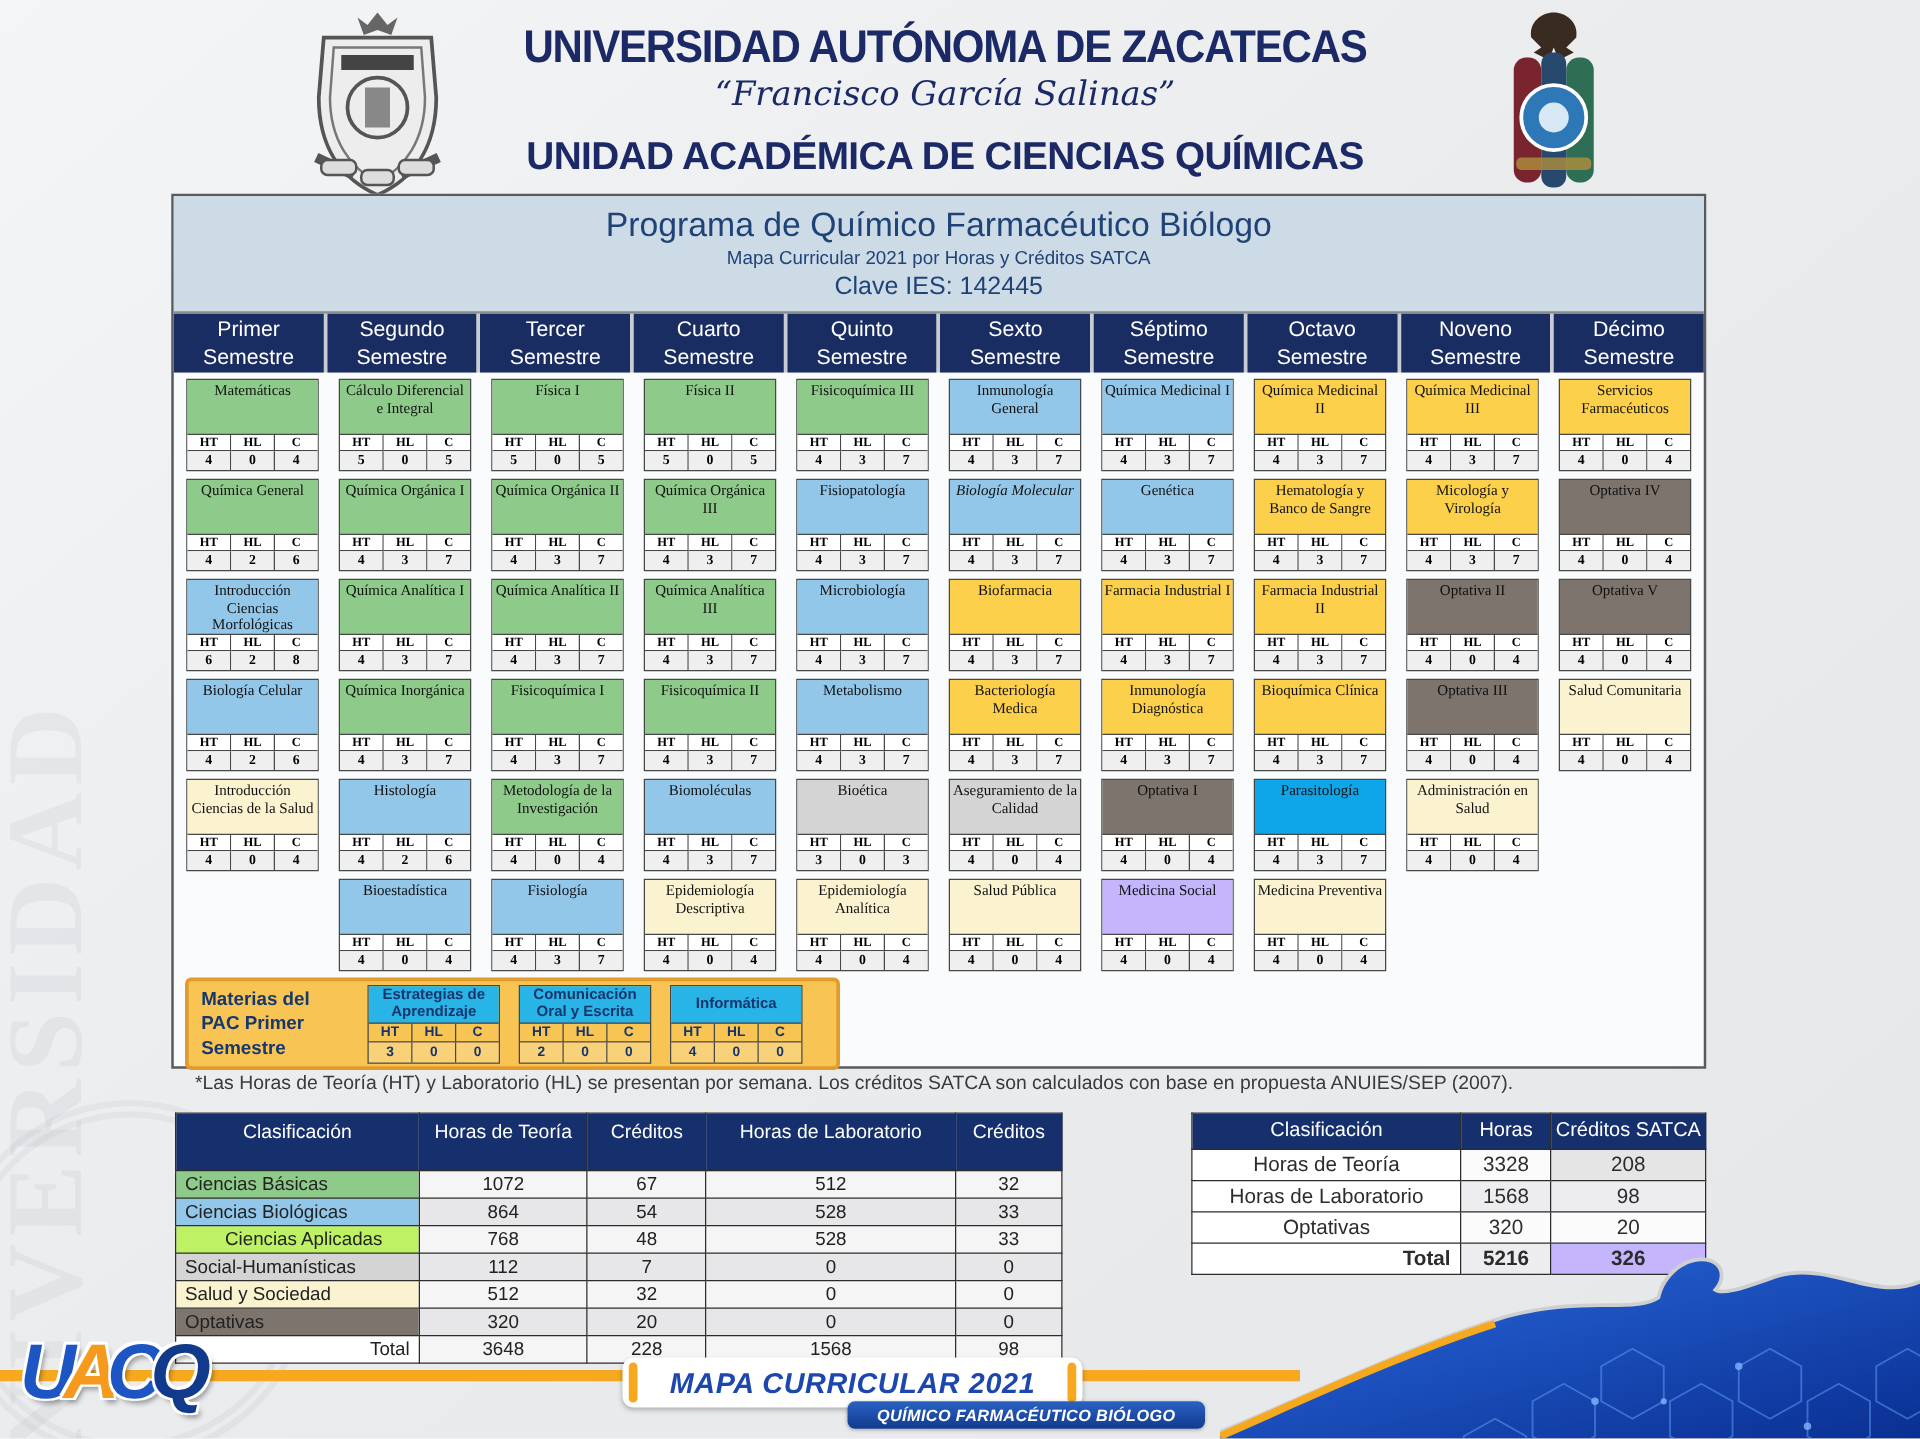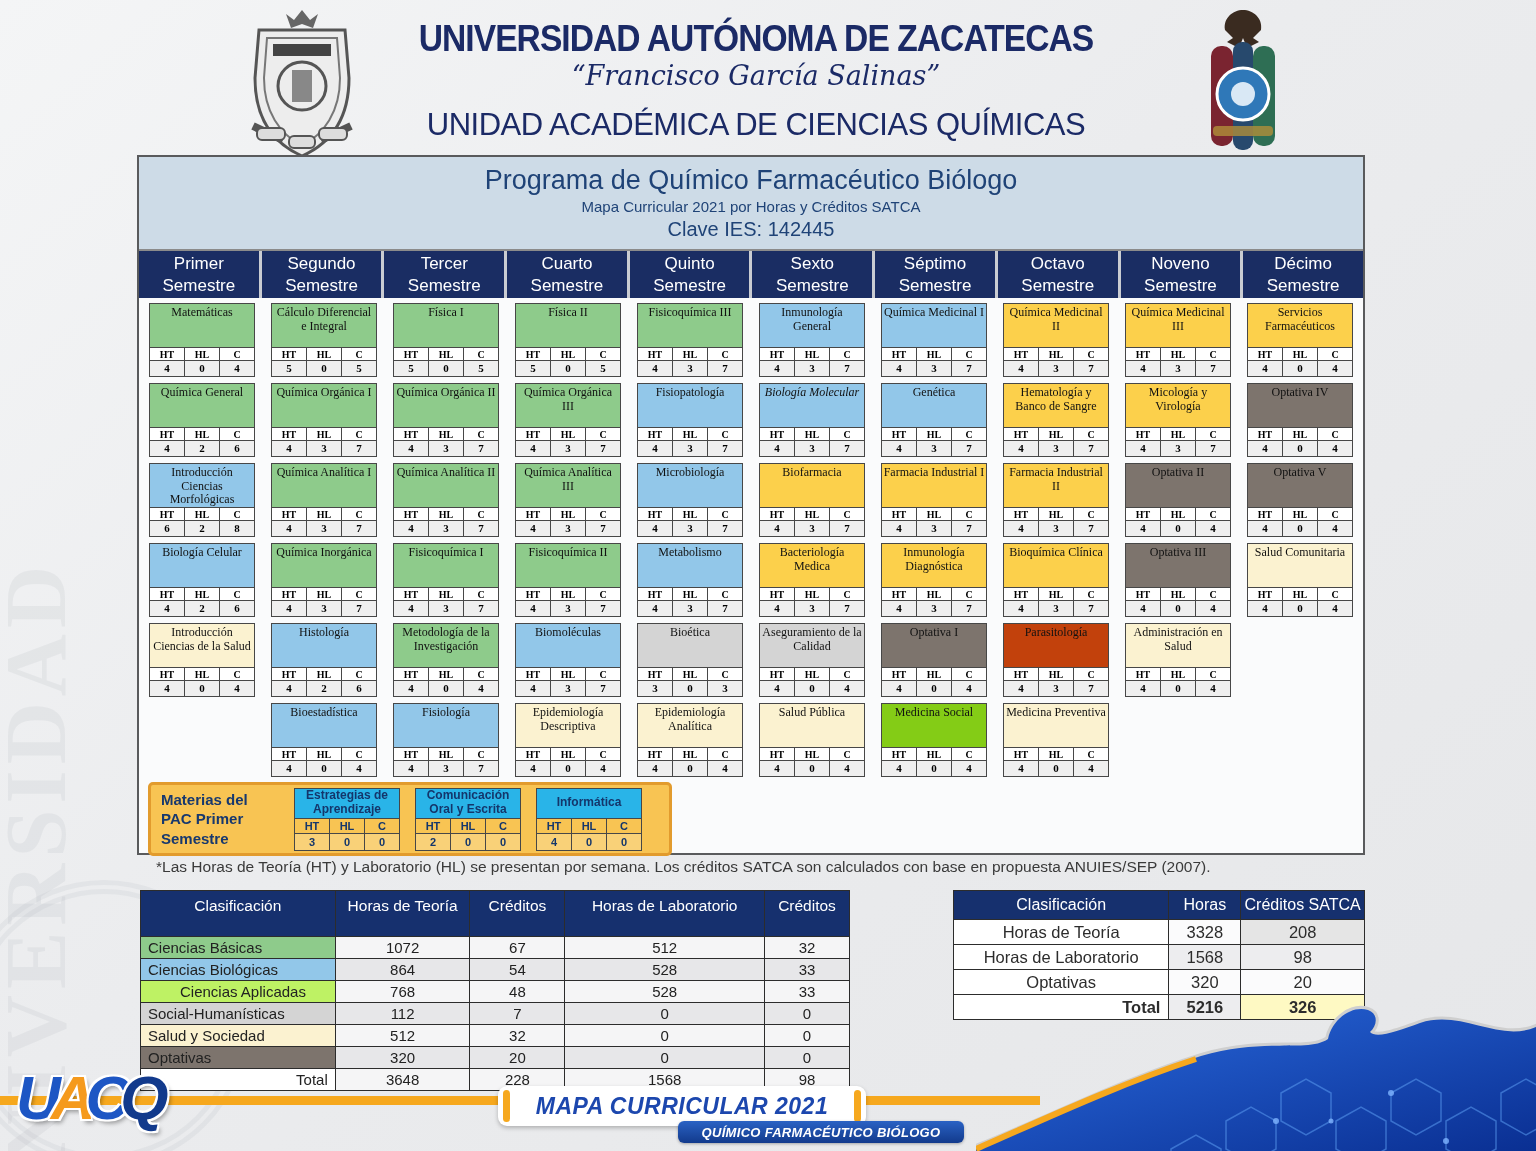--- a/index.html
+++ b/index.html
@@ -9,21 +9,21 @@
   
   .wm{position:absolute;color:#8d939b;font-family:"Liberation Serif",serif;z-index:0;}
   .wm-vert{left:-14px;top:560px;font-size:86px;font-weight:bold;opacity:.10;writing-mode:vertical-rl;transform:rotate(180deg);letter-spacing:6px;}
   .wm-g{left:180px;top:1038px;font-size:46px;opacity:.45;letter-spacing:14px;}
   .wm-s{left:520px;top:1038px;font-size:46px;opacity:.45;letter-spacing:14px;}
   .wm-circle{position:absolute;left:-40px;top:880px;width:260px;height:260px;border:14px double #aab0b8;border-radius:50%;opacity:.14;z-index:0;}
   
   .hdr-title{position:absolute;left:376px;top:18px;width:760px;text-align:center;z-index:2;color:#1b2a66;}
   .hdr-university{font-size:35px;font-weight:700;letter-spacing:-1px;transform:scale(.96,1.05);}
   .hdr-motto{font-family:"DejaVu Serif",serif;font-style:italic;font-size:27px;margin-top:2px;}
-  .hdr-faculty{font-size:31px;font-weight:400;letter-spacing:-.5px;margin-top:16px;}
+  .hdr-faculty{font-size:31px;font-weight:700;letter-spacing:-.5px;margin-top:16px;}
   .crest{position:absolute;left:243px;top:8px;z-index:2;}
   .anniv{position:absolute;left:1183px;top:8px;z-index:2;}
   
   .panel{position:absolute;left:137px;top:155px;width:1228px;height:700px;z-index:2;
          border:2px solid #595a5c;background:#fafbfc;box-sizing:border-box;}
   .title-block{height:92px;background:#cddbe7;border-bottom:2px solid #8b8b8b;
                display:flex;flex-direction:column;justify-content:center;align-items:center;color:#1f4377;}
   .tb1{font-size:27px;}
   .tb2{font-size:15px;margin-top:2px;}
   .tb3{font-size:20px;margin-top:3px;}
@@ -756,21 +756,21 @@
       </div>
       <div class="crow vrow">
         <div class="cell v-ht">4</div>
         <div class="cell v-hl">0</div>
         <div class="cell v-c">4</div>
       </div>
     </div>
   </div>
           <div class="slot">
     <div class="card">
-      <div class="cname" style="background: #84cc16;">Medicina Social</div>
+      <div class="cname" style="background: #c4b5fd;">Medicina Social</div>
       <div class="crow hrow">
         <div class="cell h-ht">HT</div>
         <div class="cell h-hl">HL</div>
         <div class="cell h-c">C</div>
       </div>
       <div class="crow vrow">
         <div class="cell v-ht">4</div>
         <div class="cell v-hl">0</div>
         <div class="cell v-c">4</div>
       </div>
@@ -833,21 +833,21 @@
       </div>
       <div class="crow vrow">
         <div class="cell v-ht">4</div>
         <div class="cell v-hl">3</div>
         <div class="cell v-c">7</div>
       </div>
     </div>
   </div>
           <div class="slot">
     <div class="card">
-      <div class="cname" style="background: #c2410c;">Parasitología</div>
+      <div class="cname" style="background: #0ea5e9;">Parasitología</div>
       <div class="crow hrow">
         <div class="cell h-ht">HT</div>
         <div class="cell h-hl">HL</div>
         <div class="cell h-c">C</div>
       </div>
       <div class="crow vrow">
         <div class="cell v-ht">4</div>
         <div class="cell v-hl">3</div>
         <div class="cell v-c">7</div>
       </div>
@@ -1144,21 +1144,21 @@
           <td style="background: rgb(237, 237, 239);">98</td>
         </tr>
         <tr>
           <td class="lbl" style="text-align: center;">Optativas</td>
           <td style="background: rgb(251, 251, 252);">320</td>
           <td style="background: rgb(251, 251, 252);">20</td>
         </tr>
         <tr class="total">
           <td class="tot">Total</td>
           <td style="background: rgb(237, 237, 239);">5216</td>
-          <td style="background: #fef9c3;">326</td>
+          <td style="background: #c4b5fd;">326</td>
         </tr>
       </tbody>
   </table>
 
   <div class="stripe"></div>
 
   <svg class="wave" width="560" height="150" viewBox="0 0 560 150">
     <defs>
       <linearGradient id="wg" x1="0" y1="0" x2="1" y2="1">
         <stop offset="0" stop-color="#2a6be0"></stop>

